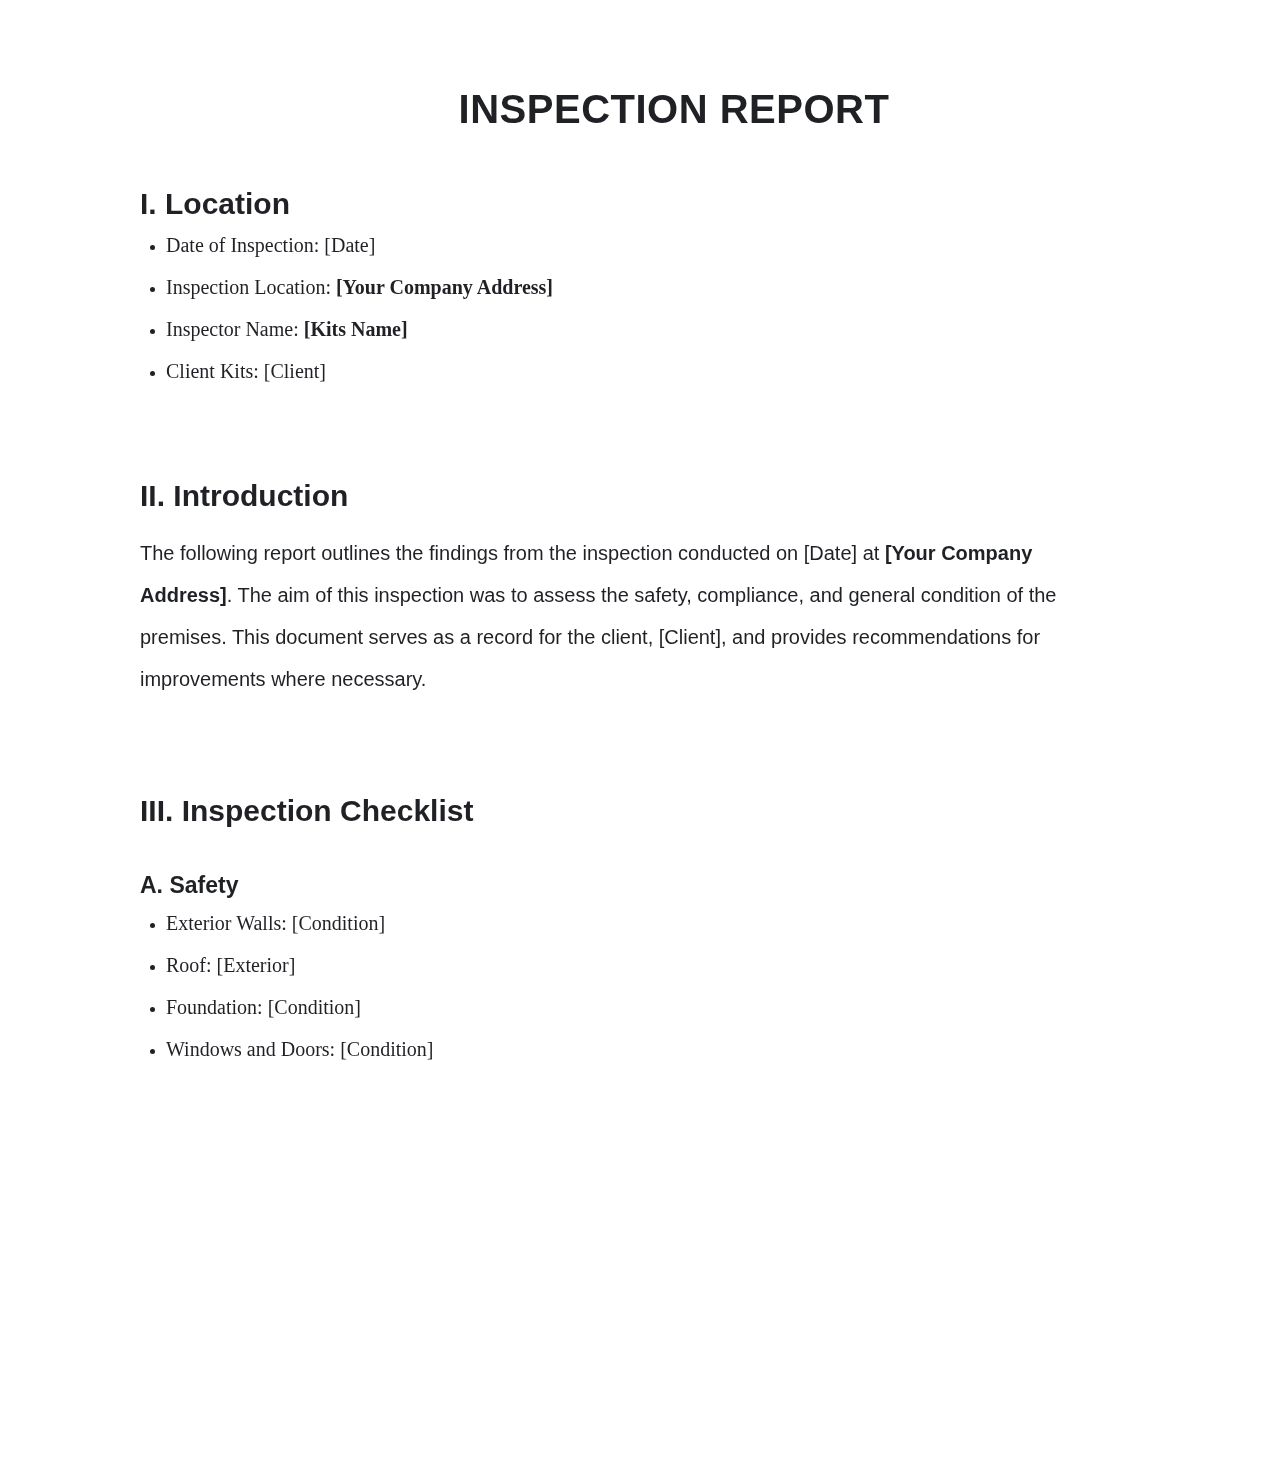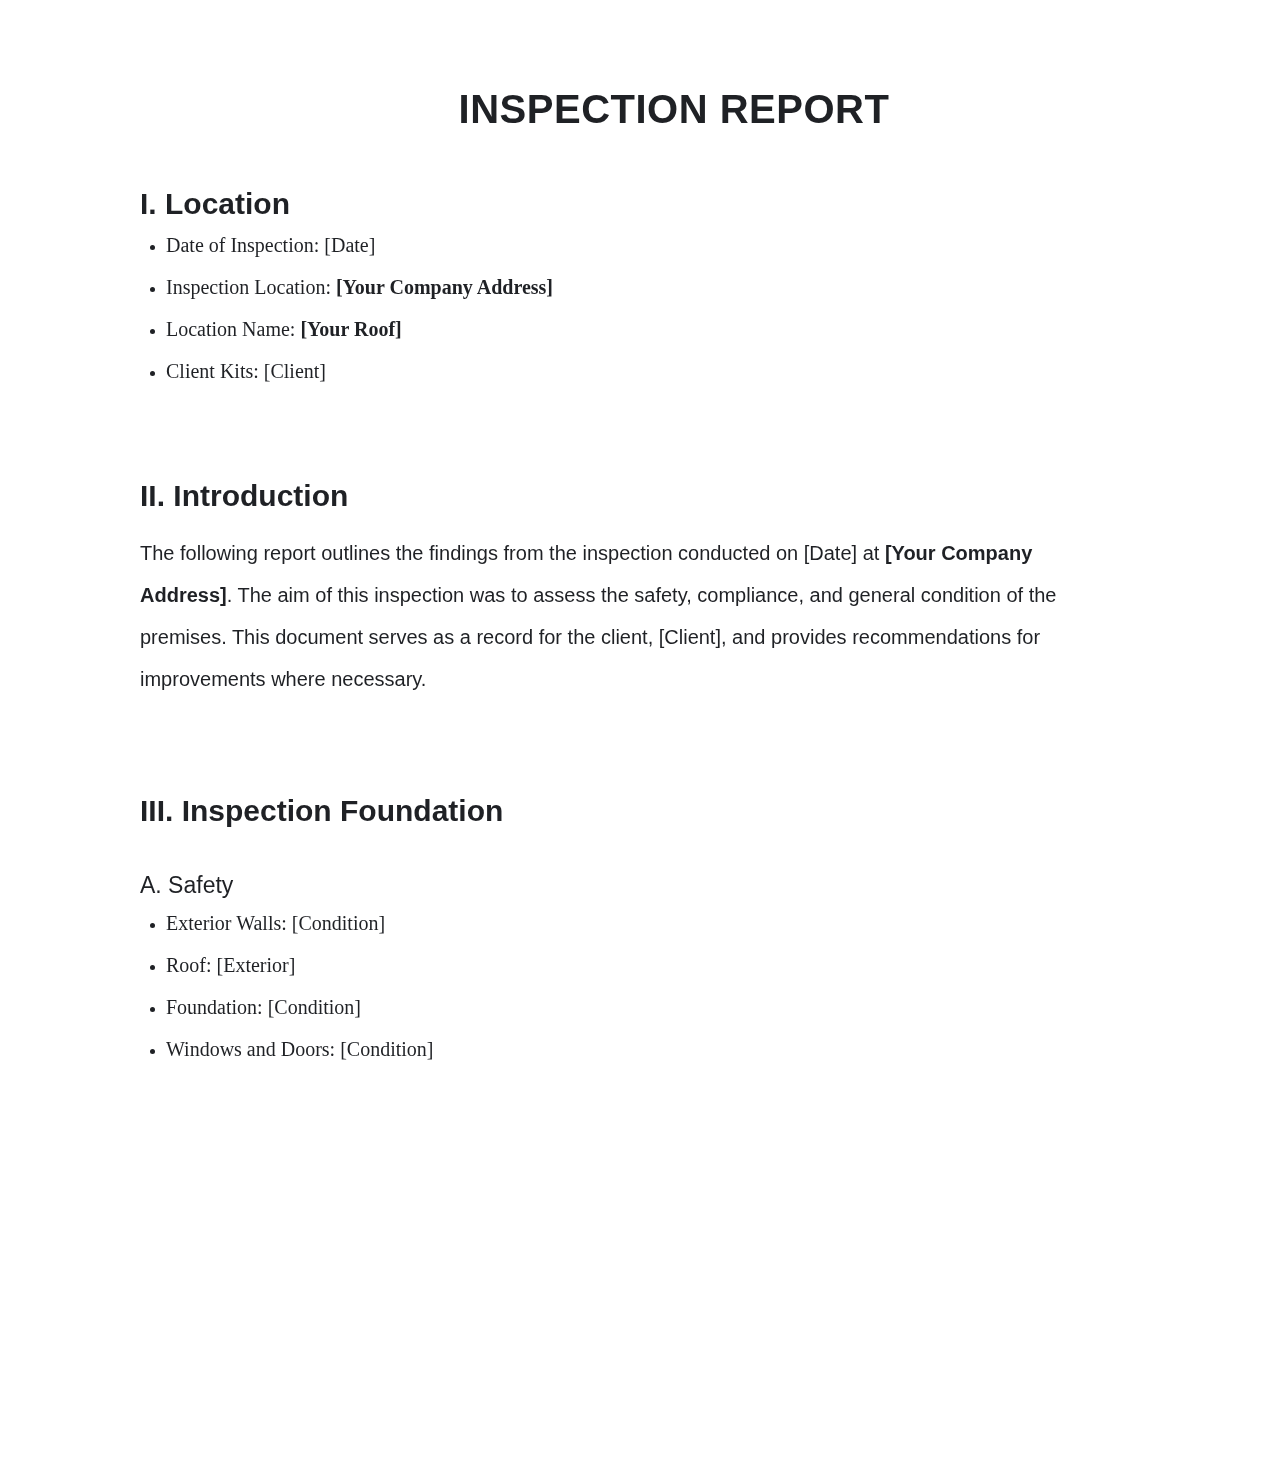--- a/index.html
+++ b/index.html
@@ -31,21 +31,21 @@
     line-height: 38px;
     font-weight: 700;
   }
   .section-heading.first {
     margin-top: 52px;
   }
   .sub-heading {
     margin: 80px 0 9px 0;
     font-size: 23px;
     line-height: 30px;
-    font-weight: 400;
+    font-weight: 700;
   }
   .sub-heading.first-sub {
     margin-top: 40px;
   }
   .bullet-list {
     margin: 0;
     padding: 0 0 0 26px;
     list-style: disc outside;
     font-family: Liberation Serif, serif;
   }
@@ -74,32 +74,32 @@
 
 <div class="page">
 
   <h1 class="doc-title">INSPECTION REPORT</h1>
 
   <section>
     <h2 class="section-heading first">I. Location</h2>
     <ul class="bullet-list">
       <li><span>Date of Inspection: [Date]</span><span class="b"></span></li>
       <li><span>Inspection Location: </span><span class="b">[Your Company Address]</span></li>
-      <li><span>Location Name: </span><span class="b">[Your Roof]</span></li>
+      <li><span>Inspector Name: </span><span class="b">[Kits Name]</span></li>
       <li><span>Client Kits: [Client]</span><span class="b"></span></li>
     </ul>
   </section>
 
   <section>
     <h2 class="section-heading">II. Introduction</h2>
     <p class="body-text"><span>The following report outlines the findings from the inspection conducted on [Date] at </span><span class="b">[Your Company Address]</span><span>. The aim of this inspection was to assess the safety, compliance, and general condition of the premises. This document serves as a record for the client, [Client], and provides recommendations for improvements where necessary.</span></p>
   </section>
 
   <section>
-    <h2 class="section-heading">III. Inspection Foundation</h2>
+    <h2 class="section-heading">III. Inspection Checklist</h2>
 
     <h3 class="sub-heading first-sub">A. Safety</h3>
 
     <ul class="bullet-list">
       <li>Exterior Walls: [Condition]</li>
       <li>Roof: [Exterior]</li>
       <li>Foundation: [Condition]</li>
       <li>Windows and Doors: [Condition]</li>
     </ul>
   </section>

